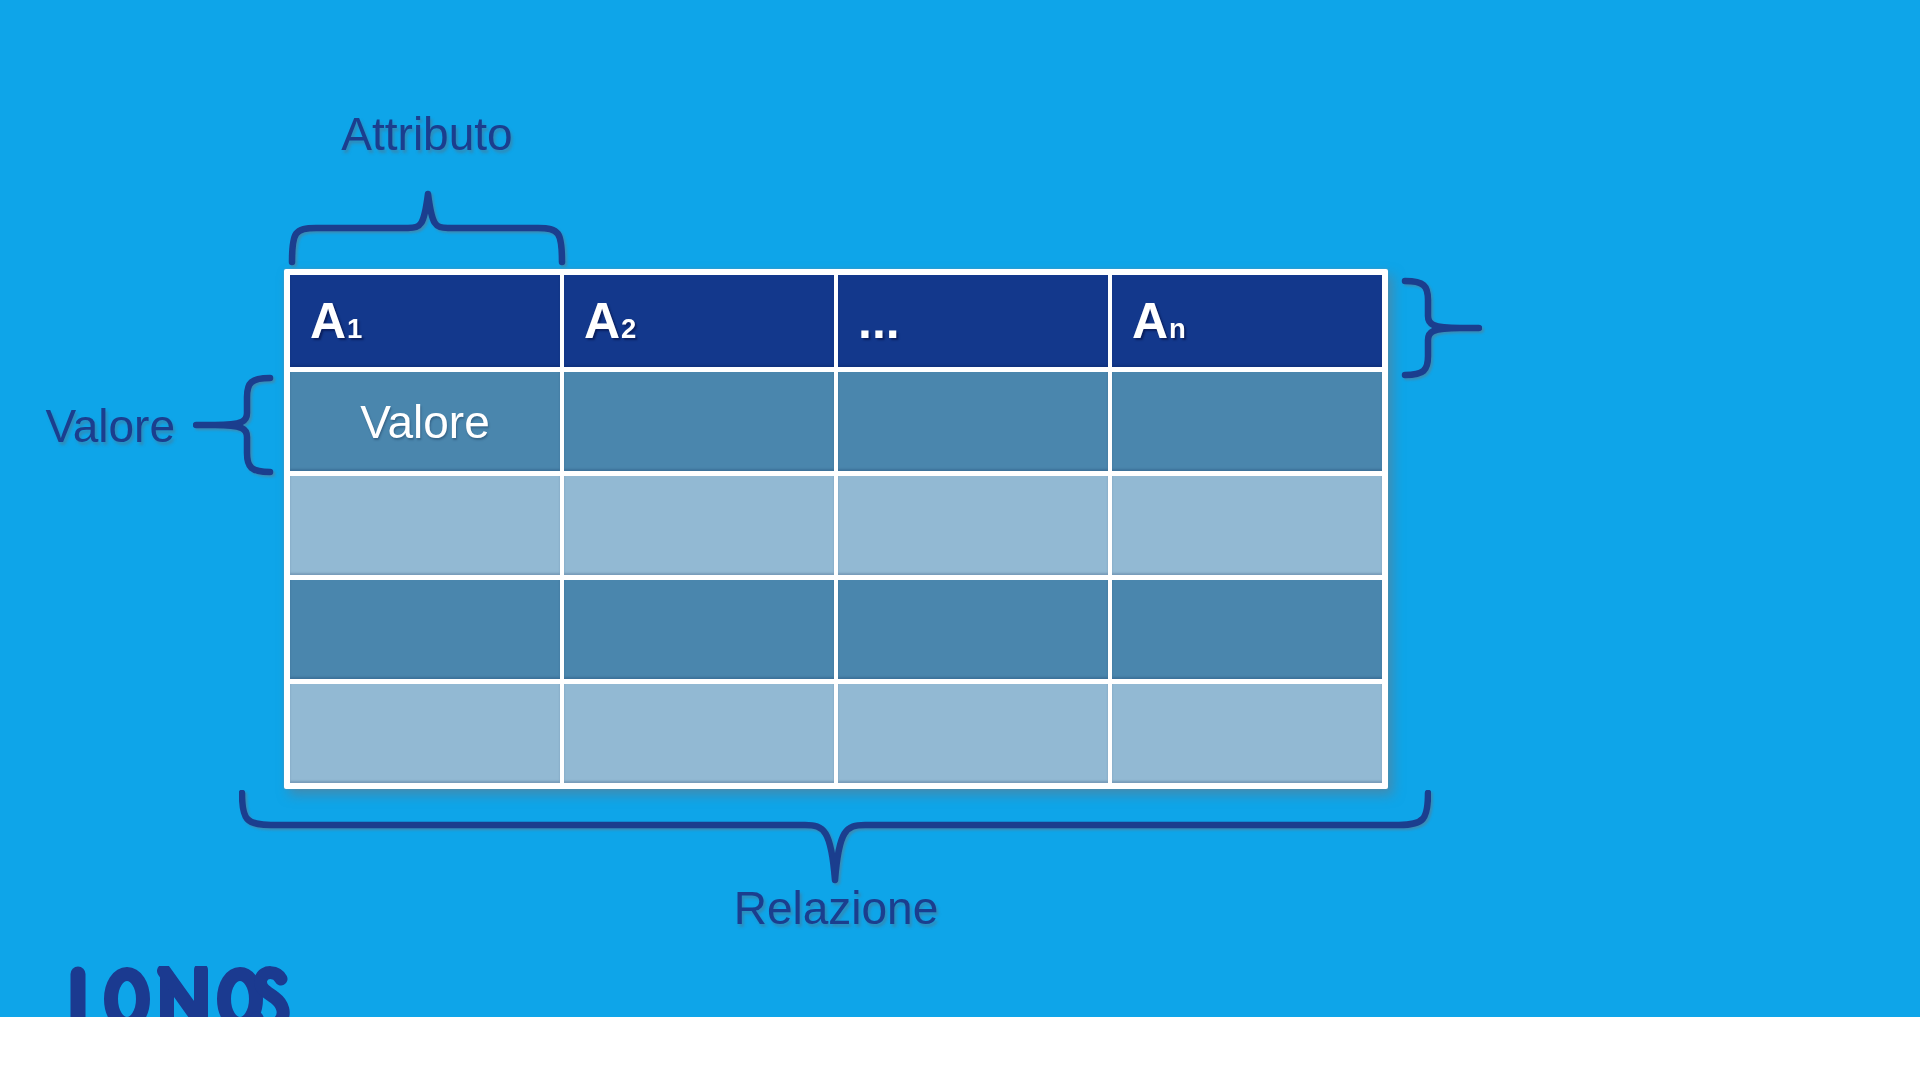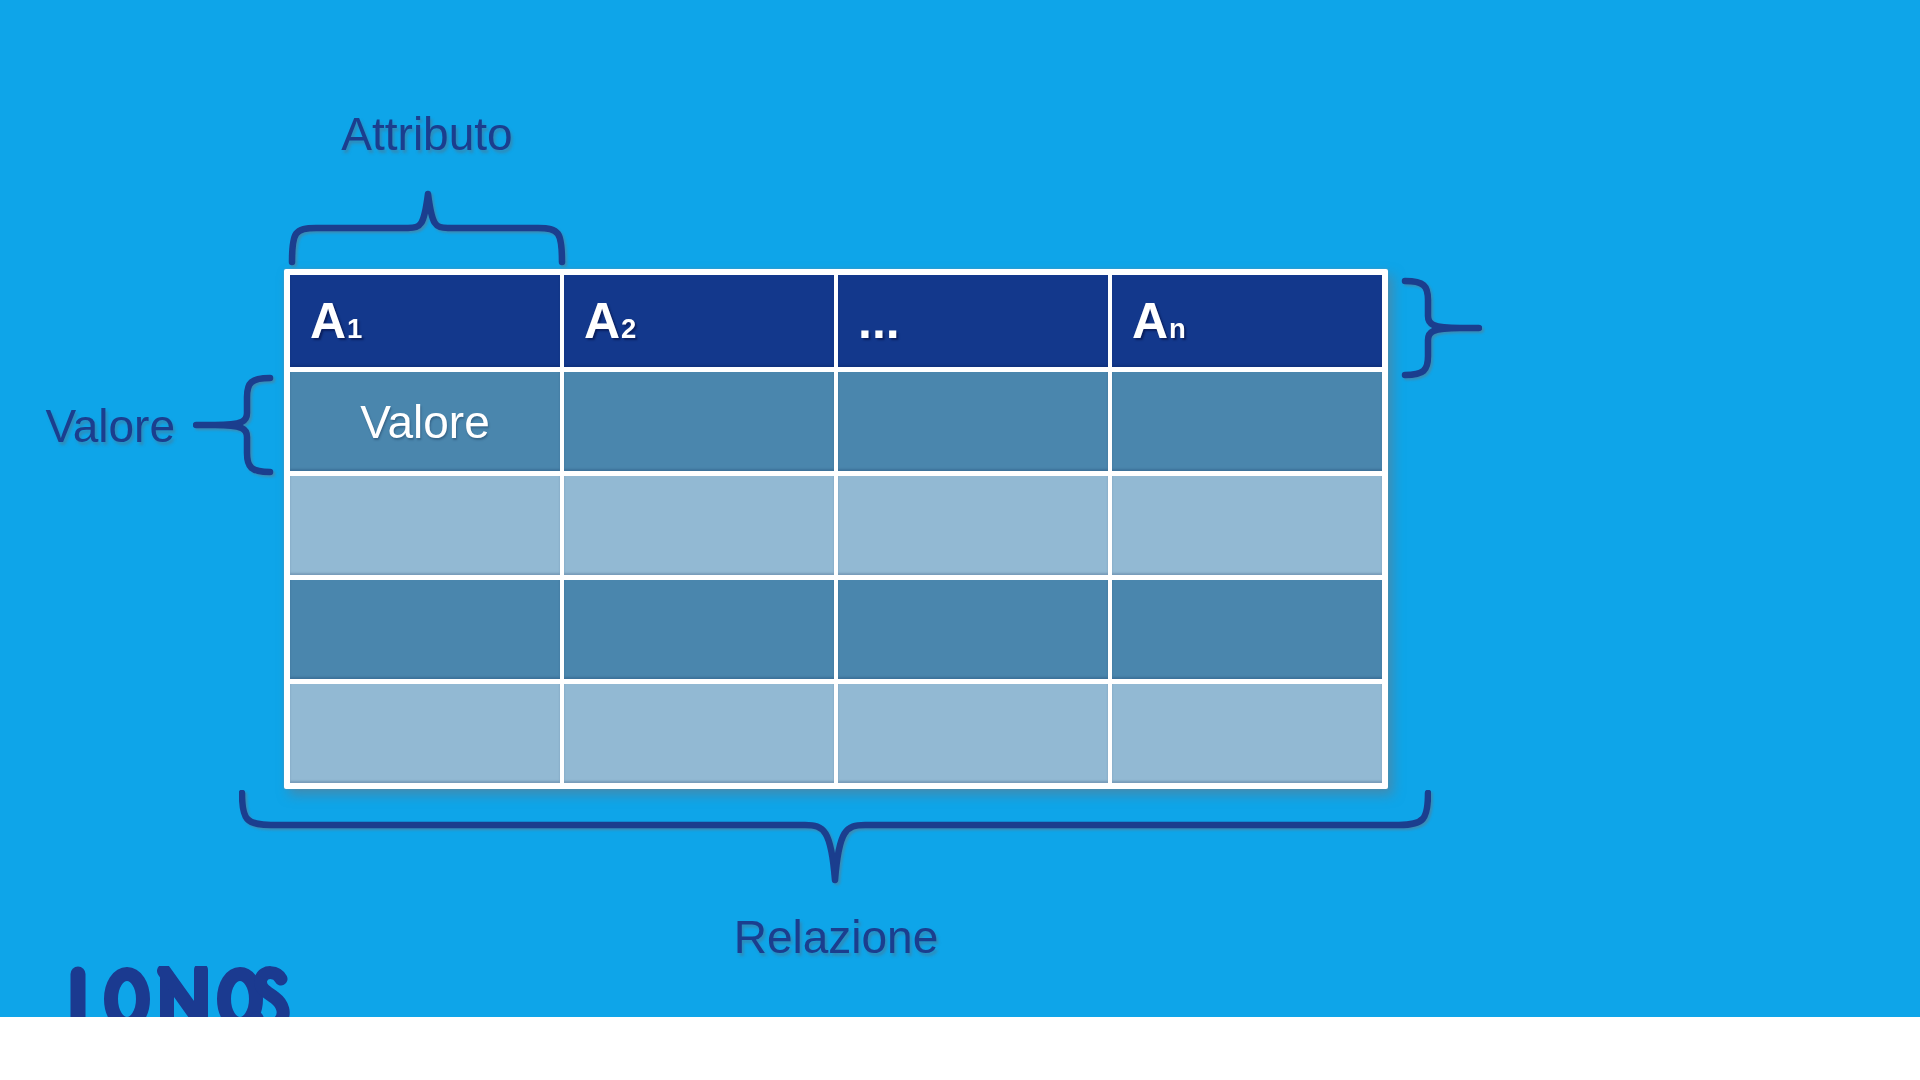--- a/index.html
+++ b/index.html
@@ -104,21 +104,21 @@
     <path d="M77,4 C58,4 54,9 54,23 L54,39 C54,47 50,51 22,51 C50,51 54,55 54,63 L54,79 C54,93 58,98 77,98 M3,51 L22,51"></path>
   </svg>
 
   <svg class="brace" style="left:1396px;top:277px;" width="86" height="102" viewBox="0 0 86 102">
     <path d="M9,4 C28,4 32,9 32,23 L32,39 C32,47 36,51 64,51 C36,51 32,55 32,63 L32,79 C32,93 28,98 9,98 M64,51 L83,51"></path>
   </svg>
 
   <svg class="brace" style="left:239px;top:790px;" width="1192" height="96" viewBox="0 0 1192 96">
     <path d="M3,3 C3,29 7,35 32,35 L566,35 C585,35 592,40 596,90 C600,40 607,35 626,35 L1160,35 C1185,35 1189,29 1189,3"></path>
   </svg>
-  <div class="lbl center" style="left:636px;top:882px;width:400px;margin-top:29px;">Relazione</div>
+  <div class="lbl center" style="left:636px;top:882px;width:400px;">Relazione</div>
 
   <svg class="ionos" width="222" height="66" viewBox="0 0 222 66" aria-label="IONOS">
     <line x1="10" y1="8" x2="10" y2="58" stroke-width="15" stroke-linecap="round"></line>
     <ellipse cx="59" cy="33" rx="16" ry="25" fill="none" stroke-width="14"></ellipse>
     <line x1="99" y1="10" x2="99" y2="62" stroke-width="14" stroke-linecap="round"></line>
     <line x1="96" y1="5" x2="136" y2="61" stroke-width="14" stroke-linecap="round"></line>
     <line x1="133" y1="4" x2="133" y2="56" stroke-width="14" stroke-linecap="round"></line>
     <ellipse cx="172" cy="33" rx="16" ry="25" fill="none" stroke-width="14"></ellipse>
     <path d="M213,13 C209,5 196,4 193,13 C190,23 201,27 207,32 C215,38 218,48 212,55 C205,63 192,61 189,52" fill="none" stroke-width="13" stroke-linecap="round"></path>
   </svg>

